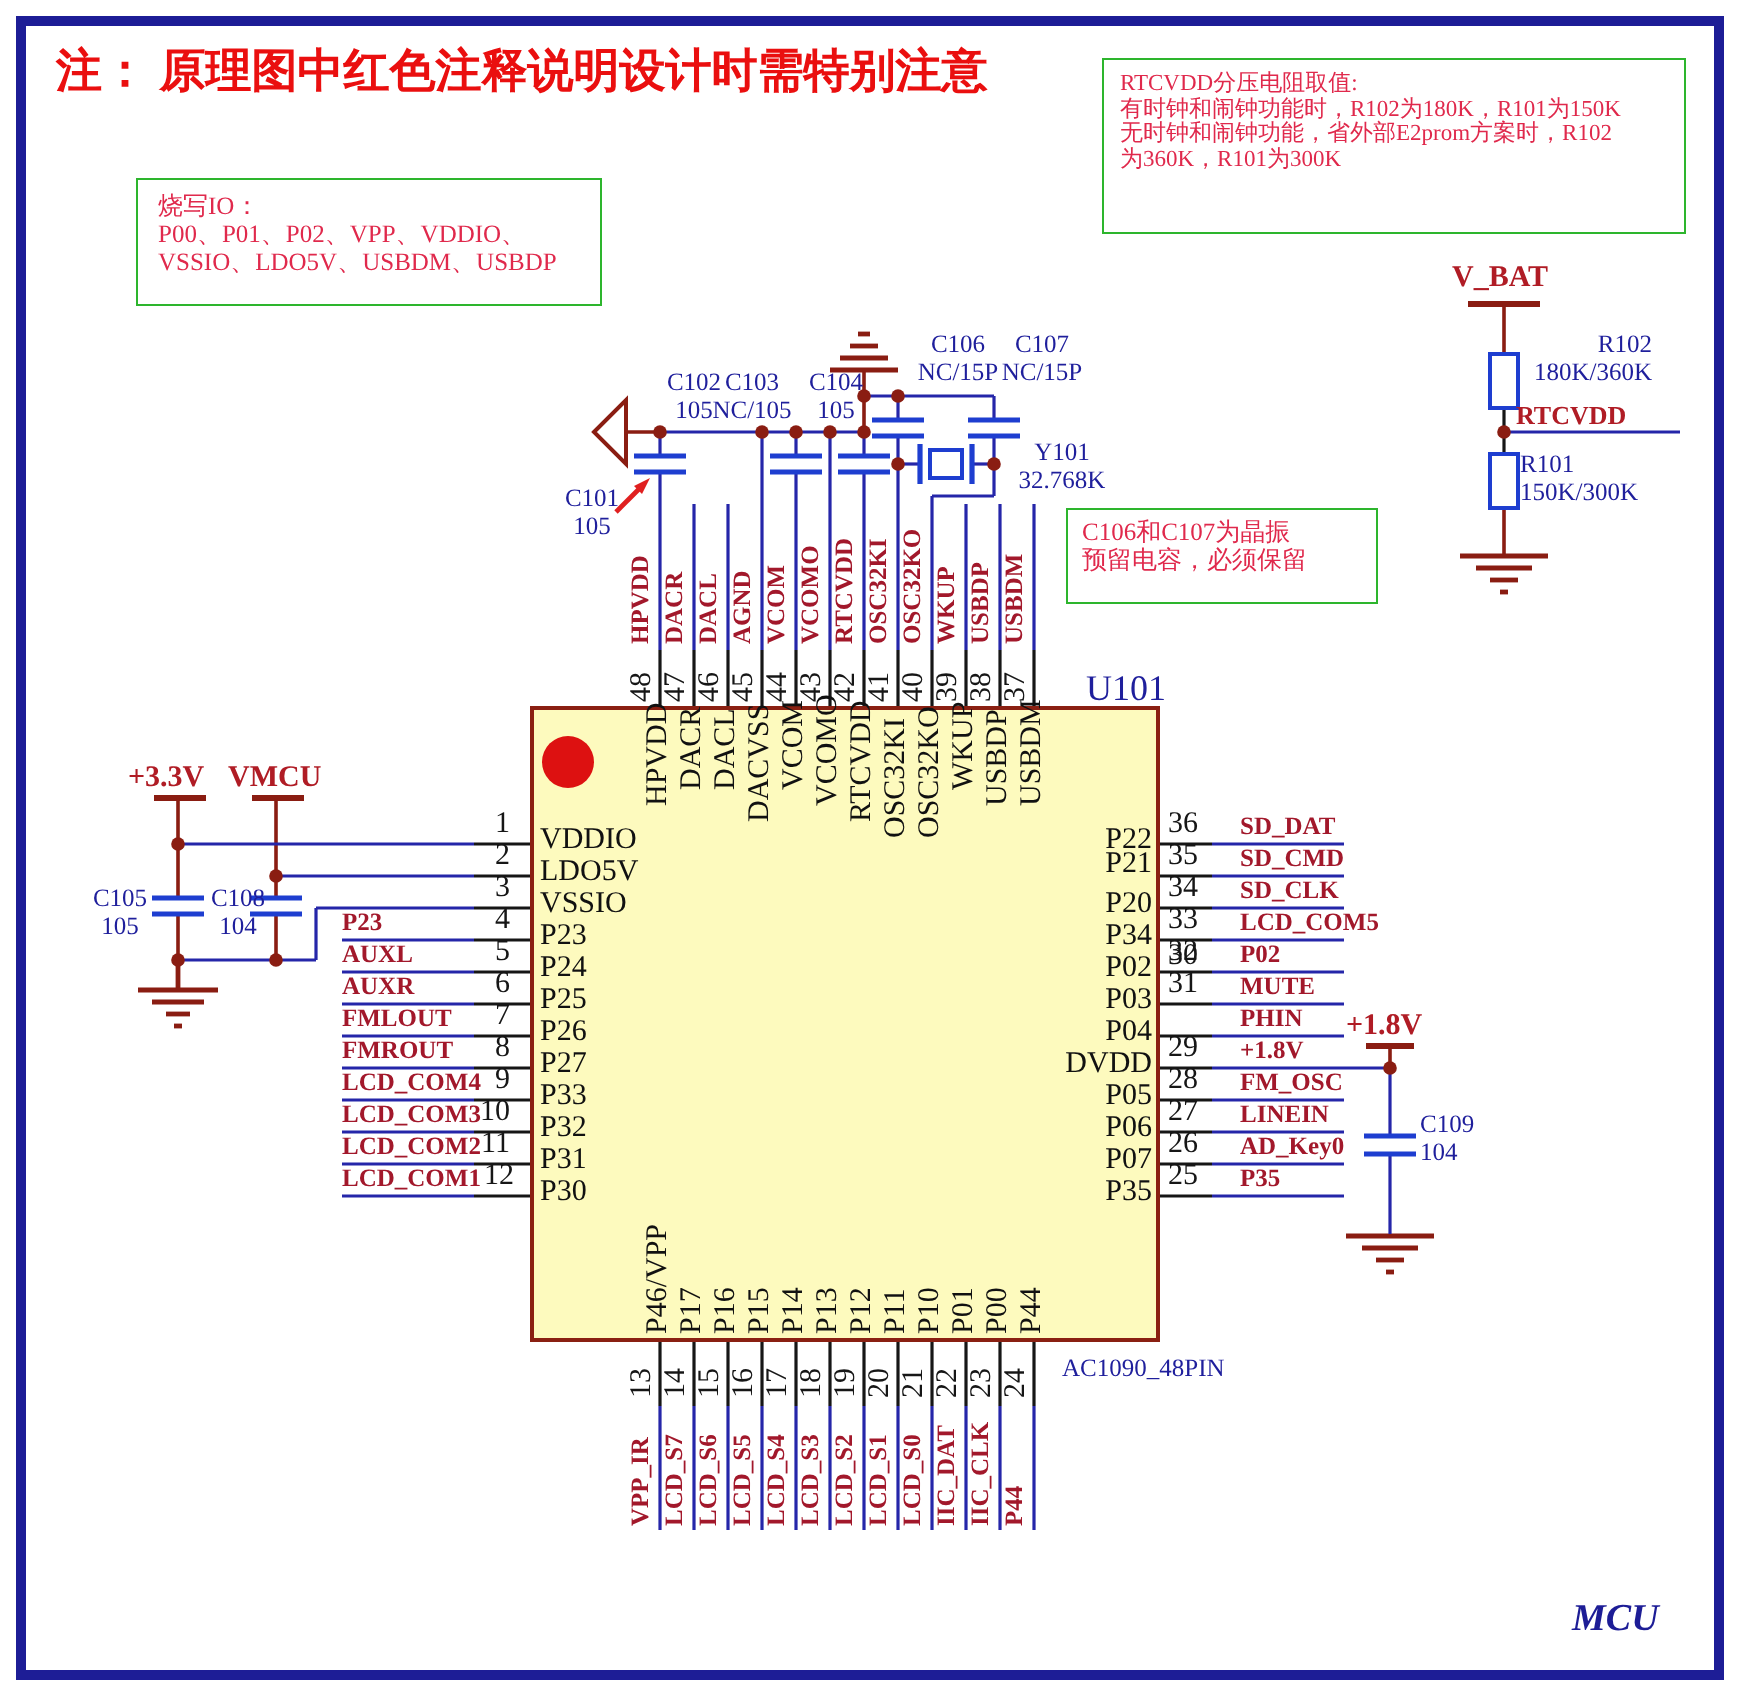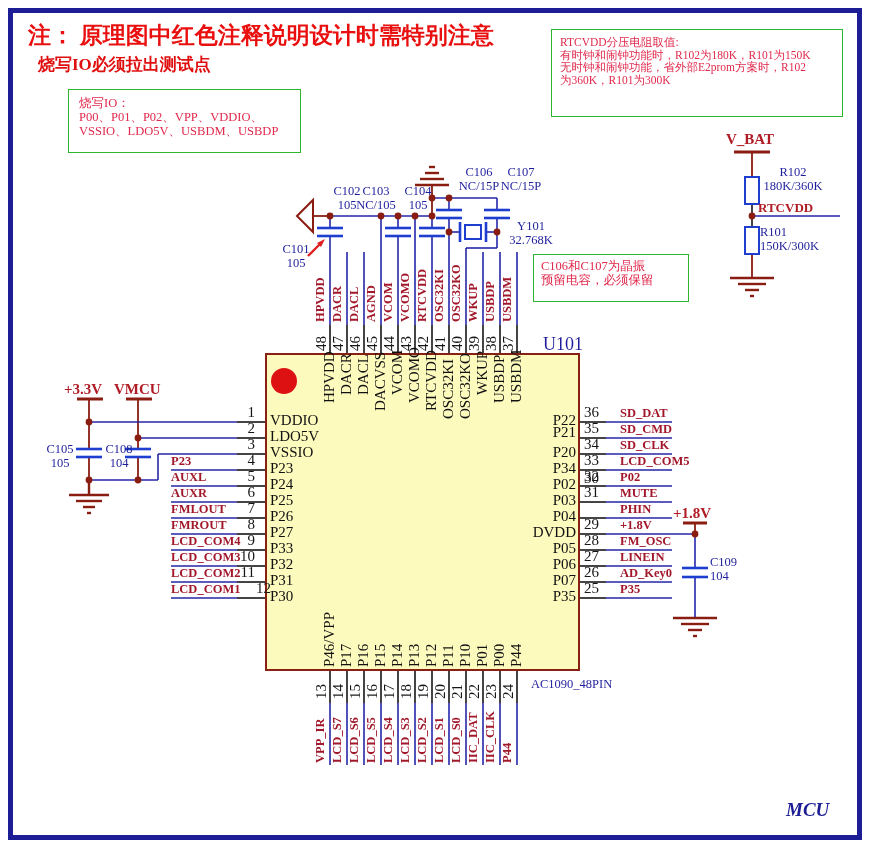--- a/index.html
+++ b/index.html
@@ -261,21 +261,20 @@
         <circle cx="449" cy="232" r="3.4"></circle>
       <circle cx="497" cy="232" r="3.4"></circle>
         <circle cx="752" cy="216" r="3.4"></circle>
       <circle cx="695" cy="534" r="3.4"></circle>
     </g>
   </svg>
 
   <div id="frame"></div>
 
   <div class="title">注： 原理图中红色注释说明设计时需特别注意</div>
-  <div class="subtitle">烧写IO必须拉出测试点</div>
 
   <div class="note" id="note1">
     <div>烧写IO：</div>
     <div>P00、P01、P02、VPP、VDDIO、</div>
     <div>VSSIO、LDO5V、USBDM、USBDP</div>
   </div>
 
   <div class="note" id="note2">
     <div>RTCVDD分压电阻取值:</div>
     <div>有时钟和闹钟功能时，R102为180K，R101为150K</div>
@@ -316,21 +315,21 @@
       <span class="ext" style="left: 171px; top: 519px;">FMROUT</span>
       <span class="num" style="left: 222px; top: 533px; width: 33px; text-align: right;">9</span>
       <span class="int" style="left: 270px; top: 541px;">P33</span>
       <span class="ext" style="left: 171px; top: 535px;">LCD_COM4</span>
       <span class="num" style="left: 222px; top: 549px; width: 33px; text-align: right;">10</span>
       <span class="int" style="left: 270px; top: 557px;">P32</span>
       <span class="ext" style="left: 171px; top: 551px;">LCD_COM3</span>
       <span class="num" style="left: 222px; top: 565px; width: 33px; text-align: right;">11</span>
       <span class="int" style="left: 270px; top: 573px;">P31</span>
       <span class="ext" style="left: 171px; top: 567px;">LCD_COM2</span>
-      <span class="num" style="left: 238px; top: 581px; width: 33px; text-align: right;">12</span>
+      <span class="num" style="left: 224px; top: 581px; width: 33px; text-align: right;">12</span>
       <span class="int" style="left: 270px; top: 589px;">P30</span>
       <span class="ext" style="left: 171px; top: 583px;">LCD_COM1</span>
       <span class="num" style="left: 584px; top: 405px;">36</span>
       <span class="int" style="left: 520px; top: 413px; width: 56px; text-align: right;">P22</span>
       <span class="ext" style="left: 620px; top: 407px;">SD_DAT</span>
       <span class="num" style="left: 584px; top: 421px;">35</span>
       <span class="int" style="left: 520px; top: 425px; width: 56px; text-align: right;">P21</span>
       <span class="ext" style="left: 620px; top: 423px;">SD_CMD</span>
       <span class="num" style="left: 584px; top: 437px;">34</span>
       <span class="int" style="left: 520px; top: 445px; width: 56px; text-align: right;">P20</span>
@@ -467,21 +466,21 @@
         <div>105</div>
       </div>
       <div class="comp" style="left: 99px; top: 443px; width: 40px;">
         <div>C108</div>
         <div>104</div>
       </div>
       <div class="comp" style="left: 710px; top: 556px; width: 42px; text-align: left;">
         <div>C109</div>
         <div>104</div>
       </div>
-      <div class="comp" style="left: 760px; top: 166px; width: 66px; text-align: center;">
+      <div class="comp" style="left: 760px; top: 166px; width: 66px; text-align: right;">
         <div>R102</div>
         <div>180K/360K</div>
       </div>
       <div class="comp" style="left: 760px; top: 226px; width: 66px; text-align: left;">
         <div>R101</div>
         <div>150K/300K</div>
       </div>
       <div class="pwr" style="left: 64px; top: 381px; font-size: 15px;">+3.3V</div>
       <div class="pwr" style="left: 114px; top: 381px; font-size: 15px;">VMCU</div>
       <div class="pwr" style="left: 726px; top: 131px; font-size: 15px;">V_BAT</div>

